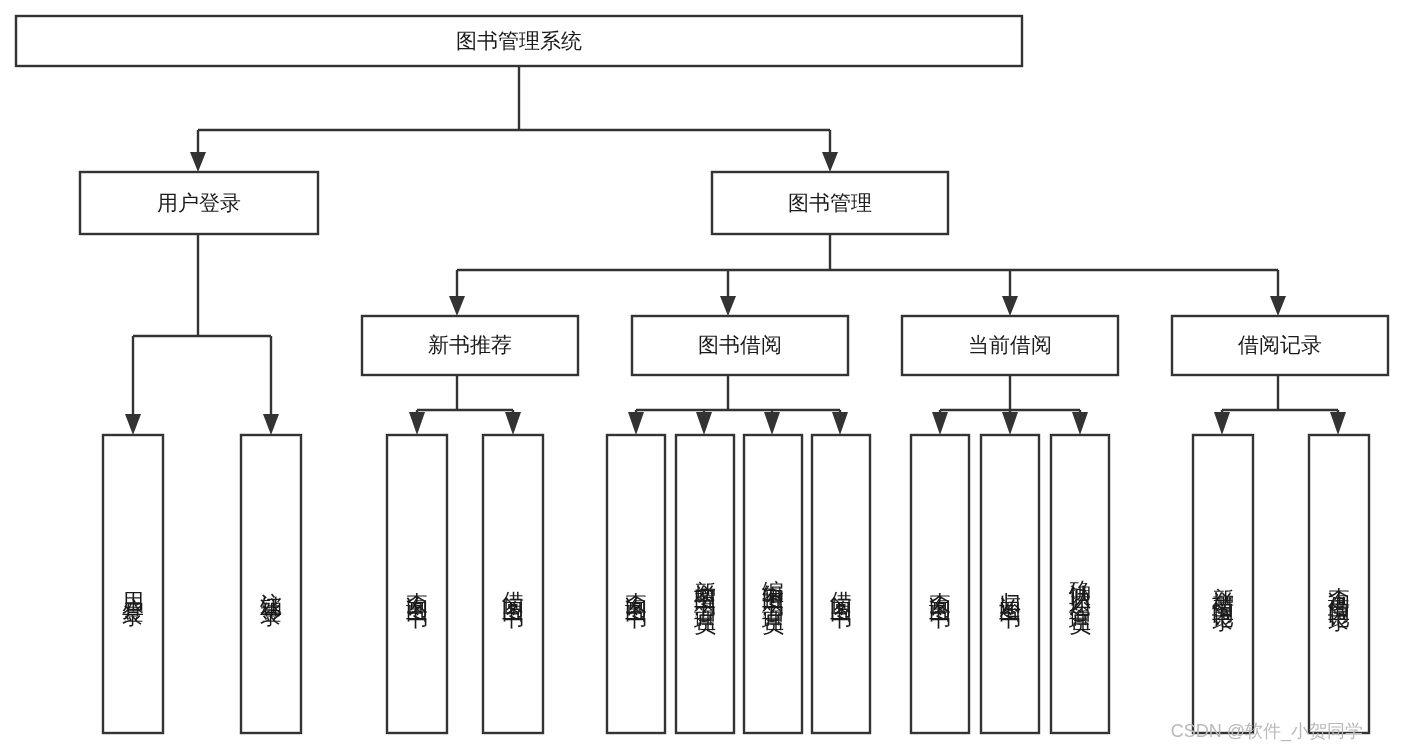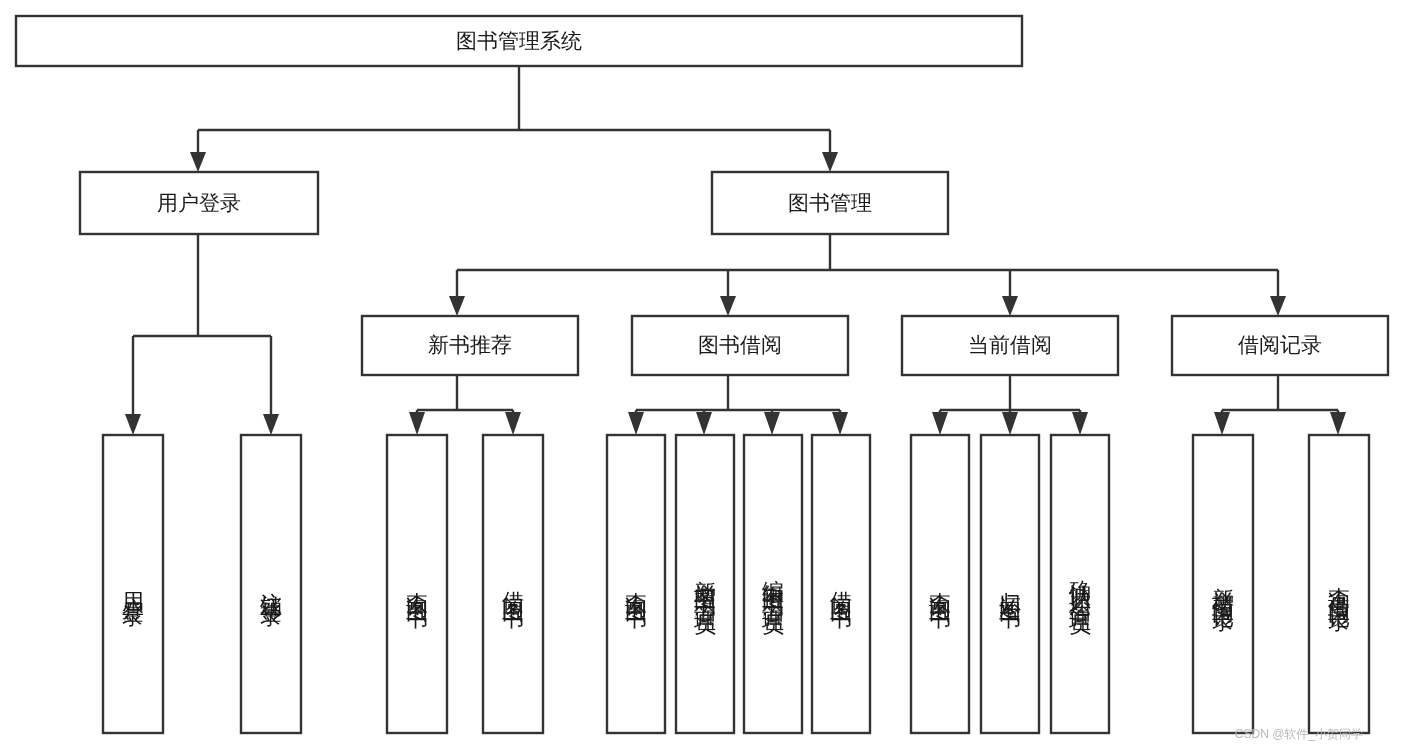--- a/index.html
+++ b/index.html
@@ -65,21 +65,21 @@
     line-height: 1;
     letter-spacing: 5px;
     color: #1a1a1a;
     white-space: nowrap;
   }
   .watermark {
     position: absolute;
     right: 10px;
     bottom: 4px;
     font-family: "Liberation Sans", "DejaVu Sans", sans-serif;
-    font-size: 12px;
+    font-size: 18px;
     color: #b9b9b9;
     user-select: none;
     white-space: nowrap;
   }
 </style>
 </head>
 <body>
 
 <div id="diagram-root">
 

